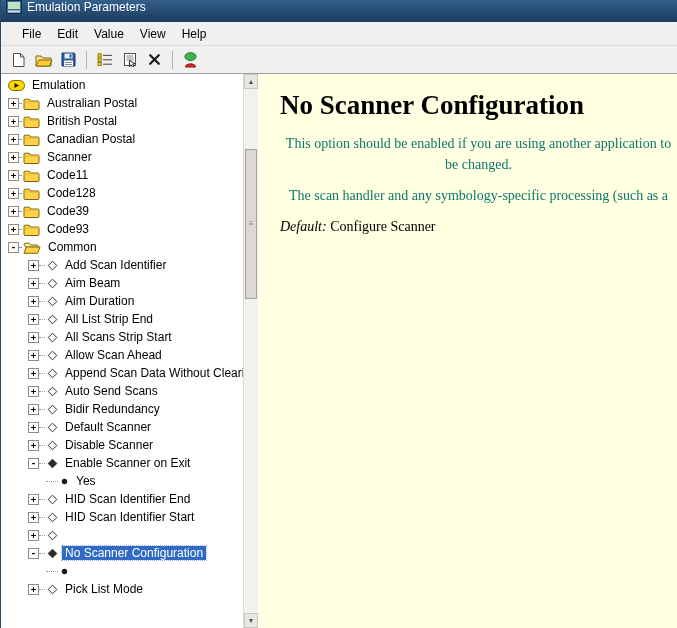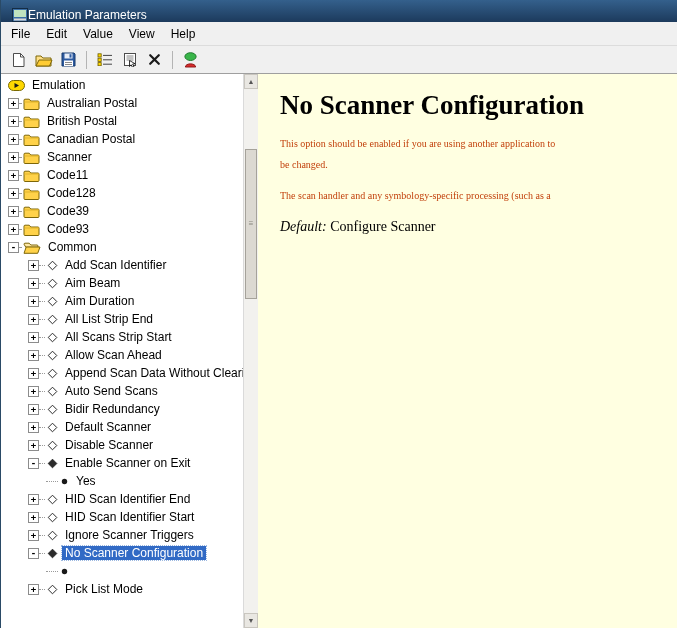--- a/index.html
+++ b/index.html
@@ -3,27 +3,27 @@
 <meta charset="utf-8">
 <style>
   * { box-sizing: border-box; margin: 0; padding: 0; }
   html,body { width:677px; height:628px; overflow:hidden; }
   body { font-family:"Liberation Sans", sans-serif; background:#f0f0f0; }
 
   .window { width:677px; height:628px; display:flex; flex-direction:column; border-left:1px solid #2a4a66; }
 
   
   .titlebar { height:22px; flex:none; background:linear-gradient(#34608c,#1c3a5c);
-              display:flex; align-items:flex-end; padding:0 11px; }
+              display:flex; align-items:flex-start; padding:0 5px; gap:5px; }
   .titlebar .title-text { color:#ffffff; font-size:12px; white-space:nowrap; }
   .icn { display:inline-flex; align-items:center; justify-content:center; flex:none; }
 
   
   .menubar { height:24px; flex:none; background:#f0f0f0; display:flex; align-items:center;
-             border-bottom:1px solid #dcdcdc; padding-left:2px; }
+             border-bottom:1px solid #dcdcdc; padding-left:13px; }
   .menu-item { font-size:12px; color:#000; padding:3px 8px; cursor:default; }
 
   
   .toolbar { height:28px; flex:none; background:#f0f0f0; display:flex; align-items:center;
              padding:0 5px; border-bottom:1px solid #9f9f9f; }
   .tbtn { width:25px; height:23px; display:flex; align-items:center; justify-content:center; border:1px solid transparent; }
   .tsep { width:1px; height:18px; background:#b4b4b4; margin:0 5px; flex:none; }
 
   
   .main { flex:1; display:flex; min-height:0; }
@@ -47,21 +47,21 @@
   .sarrow.down { position:absolute; bottom:0; left:0; right:0; }
   .sthumb { position:absolute; top:75px; left:1px; right:1px; height:150px;
             background:#dcd9d2; border:1px solid #a5a29a; display:flex; align-items:center; justify-content:center; }
   .grip { font-size:8px; color:#8a877f; line-height:1; }
 
   
   .content { flex:1; background:#ffffe1; padding:14px 0 0 22px; overflow:hidden;
              font-family:"Liberation Serif", serif; min-width:0; }
   .content h1 { font-size:27px; font-weight:bold; color:#000; margin:2px 0 12px 0; white-space:nowrap; }
   .para { margin-bottom:10px; }
-  .pline { font-size:10px; line-height:21px; color:#c2410c; white-space:nowrap; overflow:hidden; }
+  .pline { font-size:14px; line-height:21px; color:#0f766e; white-space:nowrap; overflow:hidden;text-align:center; }
   .default-line { font-size:14px; line-height:21px; margin-top:2px; white-space:nowrap; }
   .default-line i { }
 </style>
 </head>
 <body>
 
 <div class="window">
 
   <div class="titlebar">
     <span class="icn">
@@ -441,21 +441,20 @@
           </div>
           <div class="row">
             <span class="sp" style="width: 27px;"></span>
             <span class="ebox">+</span>
             <span class="dots" style="width: 6px;"></span>
             <span class="icn tree-icn">
               <svg width="11" height="11" viewBox="0 0 11 11">
                 <path d="M5.5 1.2L9.8 5.5 5.5 9.8 1.2 5.5z" fill="#fff" stroke="#2b2b2b"></path>
               </svg>
             </span>
-            <span class="lbl">Ignore Scanner Triggers</span>
           </div>
           <div class="row">
             <span class="sp" style="width: 27px;"></span>
             <span class="ebox">-</span>
             <span class="dots" style="width: 6px;"></span>
             <span class="icn tree-icn">
               <svg width="11" height="11" viewBox="0 0 11 11">
                 <path d="M5.5 1.2L9.8 5.5 5.5 9.8 1.2 5.5z" fill="#2b2b2b" stroke="#2b2b2b"></path>
               </svg>
             </span>

